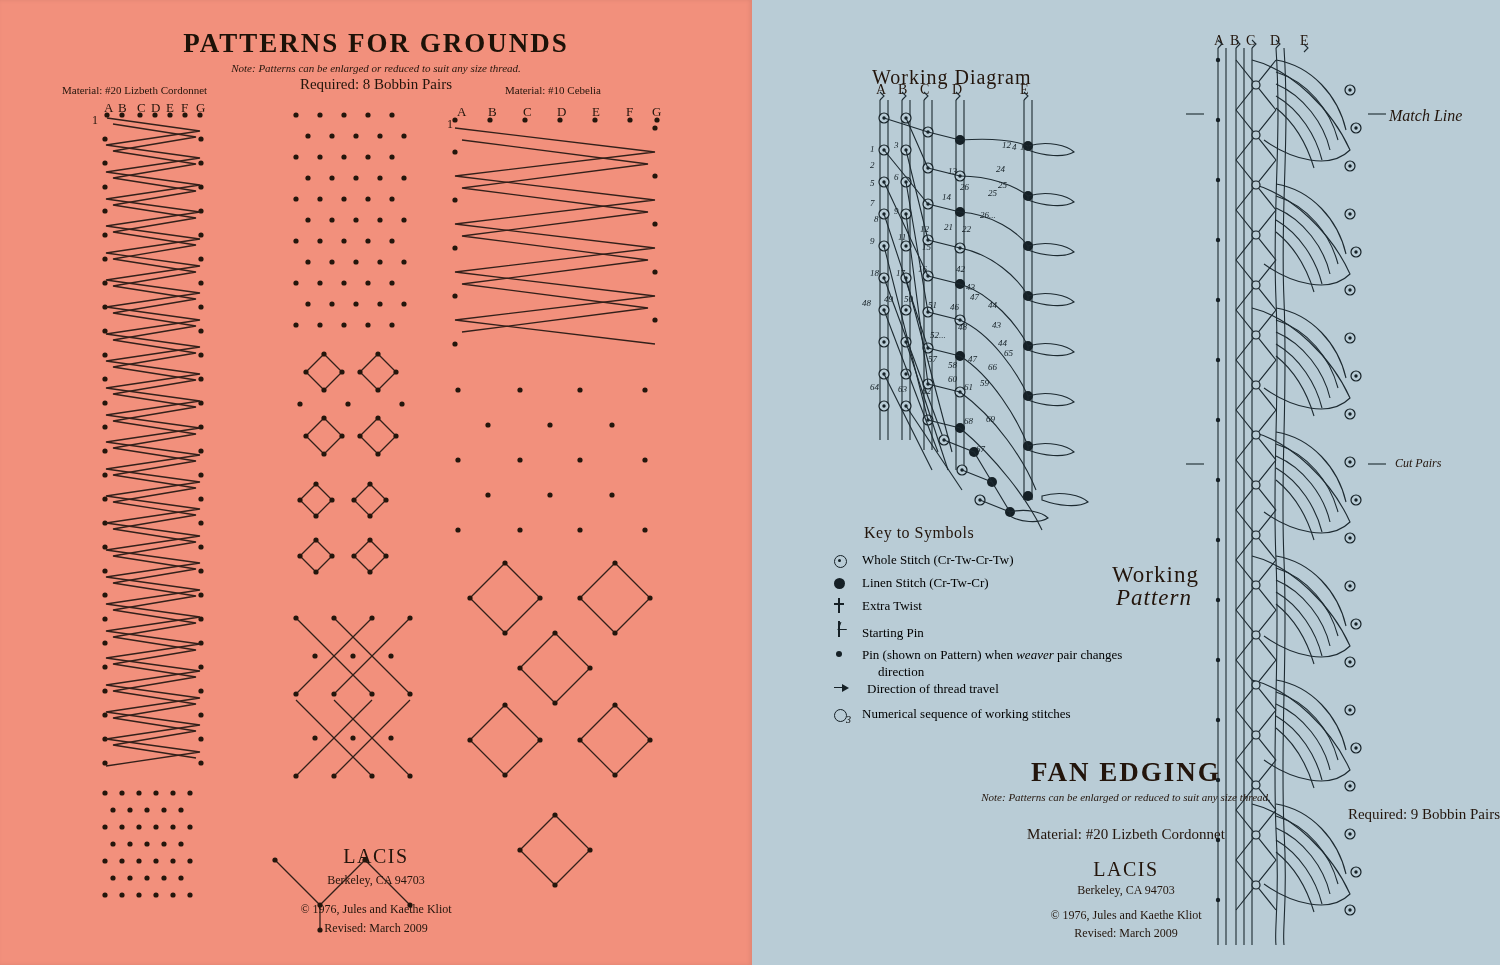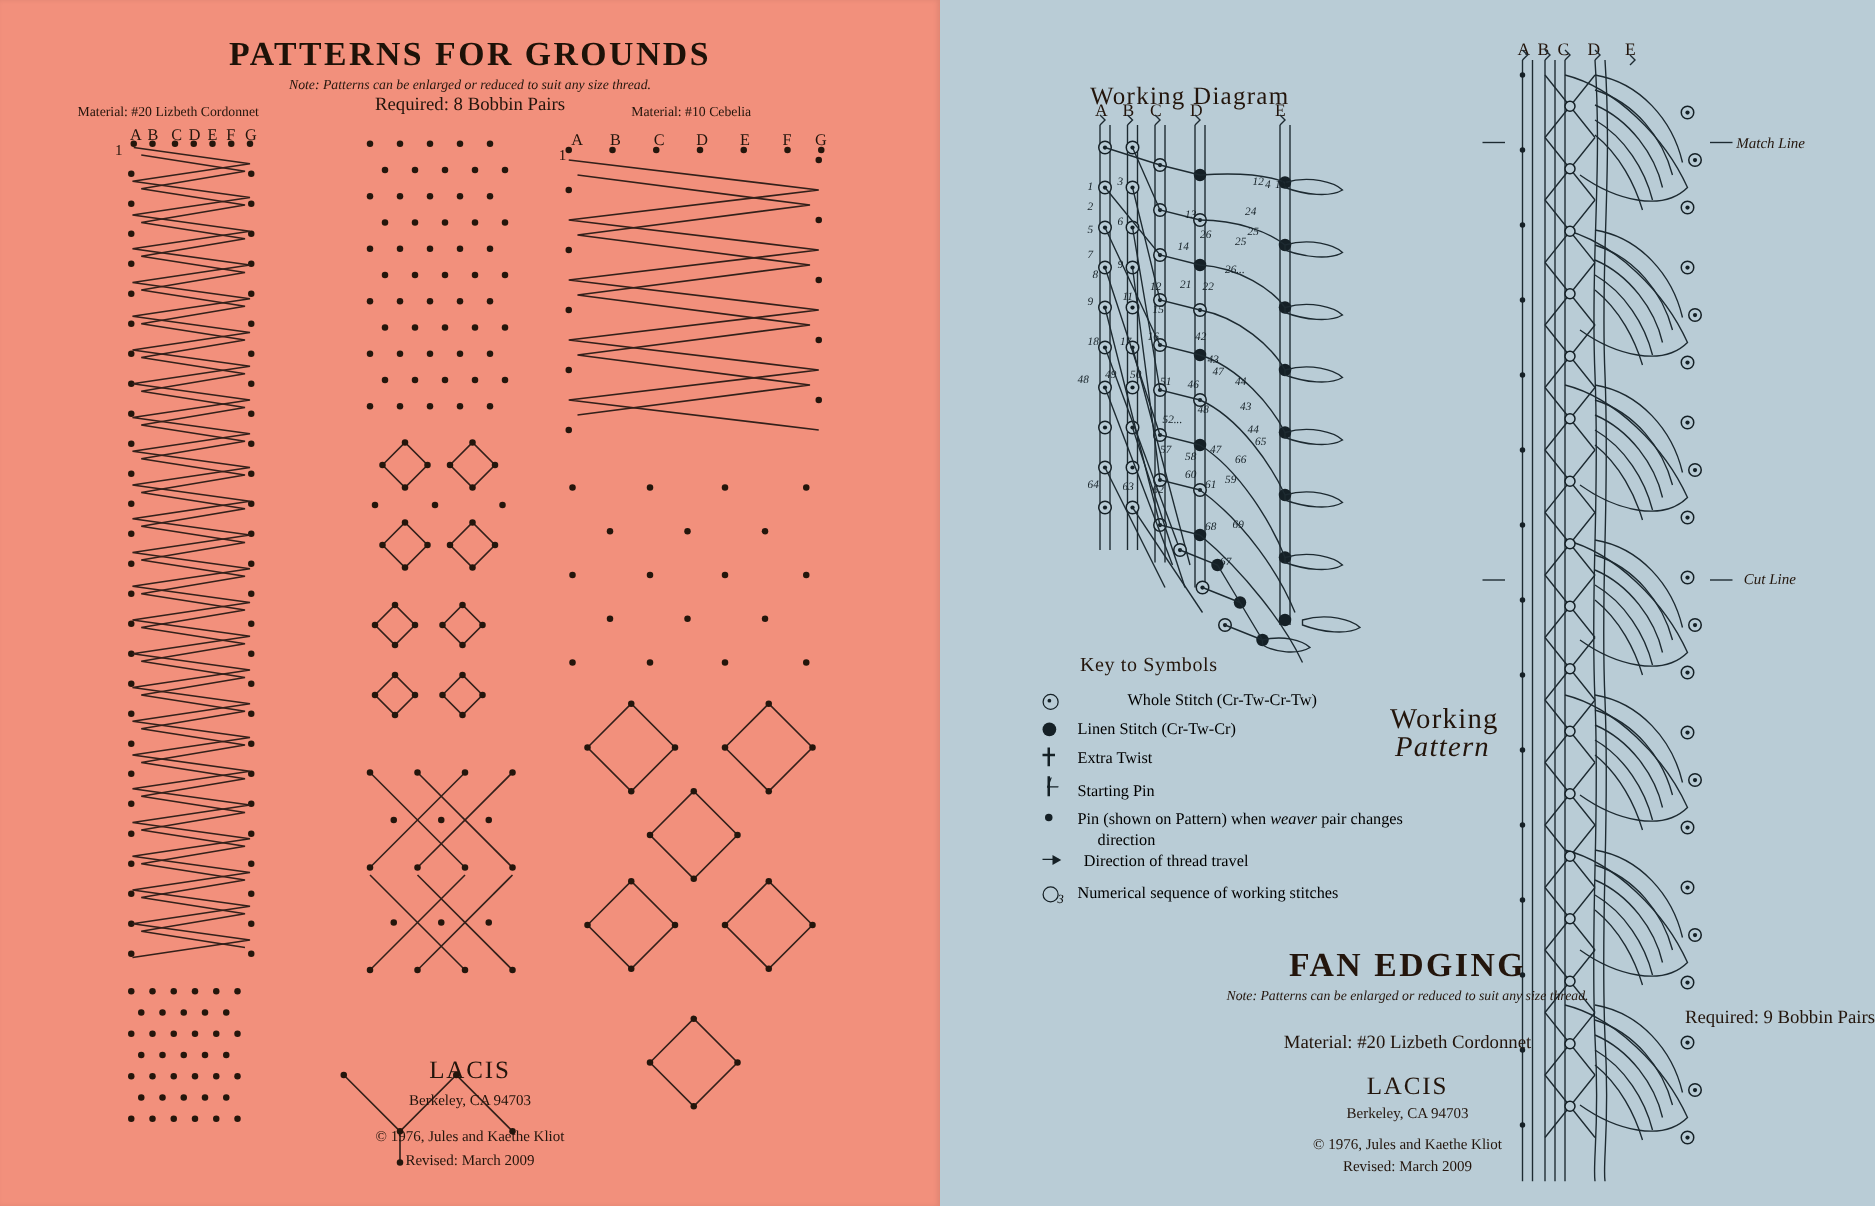--- a/index.html
+++ b/index.html
@@ -453,22 +453,22 @@
     </div>
 
     <div>
       <div class="lbl" style="top:33px;left:462px;font-size:14px;">A</div>
       <div class="lbl" style="top:33px;left:478px;font-size:14px;">B</div>
       <div class="lbl" style="top:33px;left:494px;font-size:14px;">C</div>
       <div class="lbl" style="top:33px;left:518px;font-size:14px;">D</div>
       <div class="lbl" style="top:33px;left:548px;font-size:14px;">E</div>
     </div>
 
-    <div class="lbl ital" style="top:107px;left:637px;font-size:12px;">Match Line</div>
-    <div class="lbl ital" style="top:456px;left:643px;font-size:12px;">Cut Line</div>
+    <div class="lbl ital" style="top:107px;left:637px;font-size:16px;">Match Line</div>
+    <div class="lbl ital" style="top:456px;left:643px;font-size:12px;">Cut Pairs</div>
 
     <div class="lbl" style="top:562px;left:360px;font-size:23px;letter-spacing:1px;">Working</div>
     <div class="lbl" style="top:585px;left:364px;font-size:23px;letter-spacing:1px;font-style:italic;">Pattern</div>
 
     <svg width="748" height="965" viewBox="0 0 748 965">
 
       <g id="wd">
 
         <g class="thr2" stroke-dasharray="0">
           <path d="M128,100 L128,440"></path>
@@ -900,21 +900,21 @@
       </g>
     </svg>
 
     <div class="lbl" style="top:524px;left:112px;font-size:16px;letter-spacing:.5px;">Key to Symbols</div>
 
     <div style="position:absolute;top:552px;left:82px;width:380px;">
 
       <div style="position:relative;height:23px;">
         <span style="position:absolute;left:0;top:3px;width:11px;height:11px;border:1.5px solid #152026;border-radius:50%;background:#b9ccd6;"></span>
         <span style="position:absolute;left:4px;top:7px;width:3px;height:3px;border-radius:50%;background:#152026;"></span>
-        <span style="position:absolute;left:28px;top:0;font-size:13px;margin-left:40px;">Whole Stitch (Cr-Tw-Cr-Tw)</span>
+        <span style="position:absolute;left:28px;top:0;font-size:13px;">Whole Stitch (Cr-Tw-Cr-Tw)</span>
       </div>
 
       <div style="position:relative;height:23px;">
         <span style="position:absolute;left:0;top:3px;width:11px;height:11px;border-radius:50%;background:#152026;"></span>
         <span style="position:absolute;left:28px;top:0;font-size:13px;">Linen Stitch (Cr-Tw-Cr)</span>
       </div>
 
       <div style="position:relative;height:23px;text-align:center;">
         <span style="position:absolute;left:4px;top:0;width:1.5px;height:15px;background:#152026;"></span>
         <span style="position:absolute;left:0;top:5px;width:10px;height:1.5px;background:#152026;"></span>

